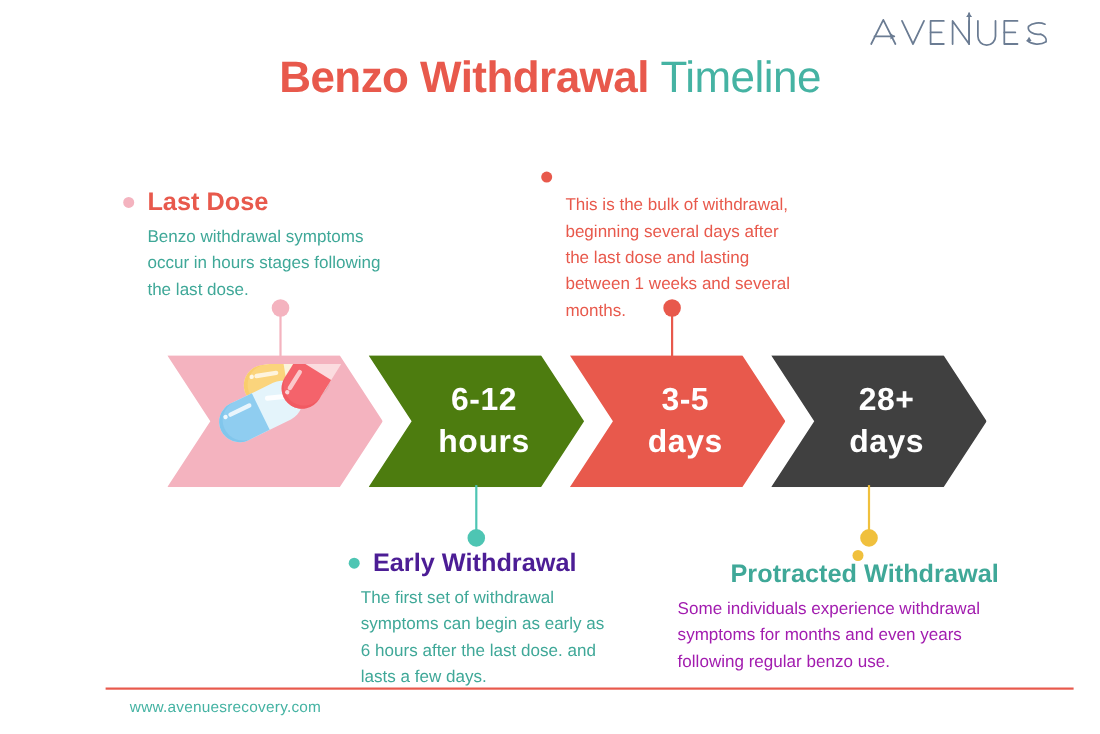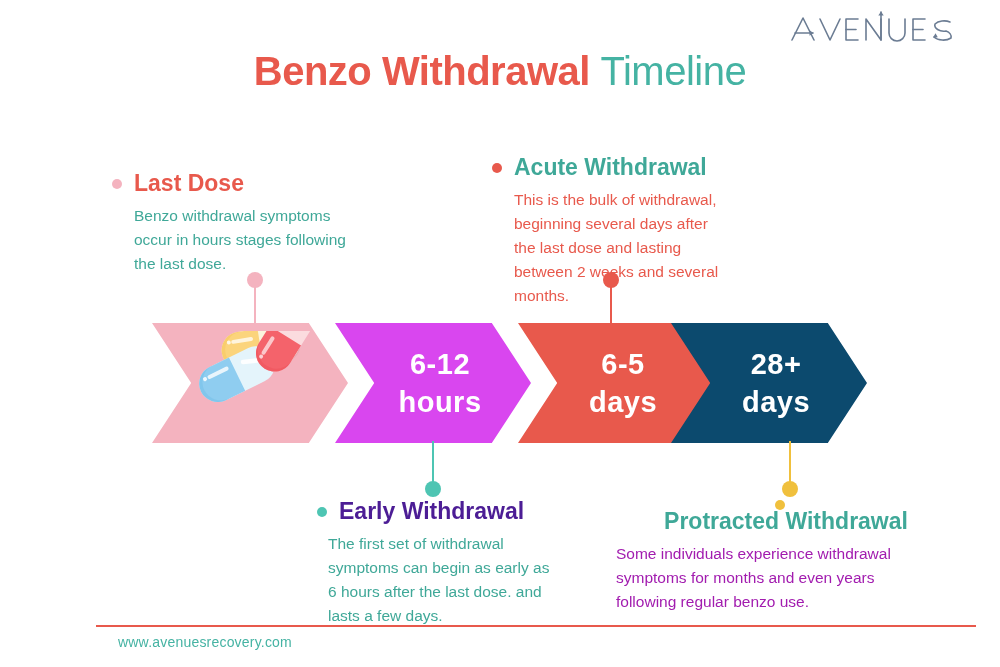--- a/index.html
+++ b/index.html
@@ -168,23 +168,22 @@
   <div class="callout-head" style="color:#E8594C;">
     <span class="head-bullet" style="background:#F4B3BF;"></span>
     <span>Last Dose</span>
   </div>
   <div class="callout-body" style="color:#3FA898; margin-left:22px; width:232px;">Benzo withdrawal symptoms occur in hours stages following the last dose.</div>
 </div>
 
 <div class="callout" style="left:492px; top:156px; width:290px;">
   <div class="callout-head" style="color:#3FA898;">
     <span class="head-bullet" style="background:#E8594C;"></span>
-    <span>Acute Withdrawal</span>
-  </div>
-  <div class="callout-body" style="color:#E8594C; margin-left:22px; width:218px;">This is the bulk of withdrawal, beginning several days after the last dose and lasting between 2 weeks and several months.</div>
+  </div>
+  <div class="callout-body" style="color:#E8594C; margin-left:22px; width:218px;">This is the bulk of withdrawal, beginning several days after the last dose and lasting between 1 weeks and several months.</div>
 </div>
 
 <div id="band">
 
   <div class="chev first" style="left:0px; background:#F4B3BF;">
 
     <svg width="118" height="104" viewBox="0 0 118 104" style="margin-left:12px;" xmlns="http://www.w3.org/2000/svg">
 
       <g transform="translate(22,4) rotate(-9)">
         <rect x="0" y="0" width="78" height="37" rx="18.5" fill="#FBF4DC"></rect>
@@ -208,35 +207,35 @@
         <rect x="0" y="0" width="78" height="37" rx="18.5" fill="#FBDCDF"></rect>
         <path d="M18.5 0 H39 V37 H18.5 A18.5 18.5 0 0 1 18.5 0 Z" fill="#F4636B"></path>
         <path d="M18.5 0 A18.5 18.5 0 0 0 18.5 37 H22 A18.5 18.5 0 0 1 22 0 Z" fill="#EE5059" opacity="0.45"></path>
         <rect x="11" y="7" width="21" height="4" rx="2" fill="#ffffff" opacity="0.65"></rect>
         <circle cx="8.5" cy="9" r="2" fill="#ffffff" opacity="0.7"></circle>
         <rect x="46" y="11" width="24" height="4.5" rx="2.2" fill="#ffffff" opacity="0.92" transform="rotate(18 58 13)"></rect>
       </g>
     </svg>
   </div>
 
-  <div class="chev" style="left:183px; background:#d946ef;">
+  <div class="chev" style="left:183px; background:#4d7c0f;">
     <div class="chev-label">
       <div>6-12</div>
       <div>hours</div>
     </div>
   </div>
 
   <div class="chev" style="left:366px; background:#E8594C;">
     <div class="chev-label">
-      <div>6-5</div>
+      <div>3-5</div>
       <div>days</div>
     </div>
   </div>
 
-  <div class="chev" style="left:519px; background:#0c4a6e;">
+  <div class="chev" style="left:549px; background:#404040;">
     <div class="chev-label">
       <div>28+</div>
       <div>days</div>
     </div>
   </div>
 </div>
 
 <div class="conn-line" style="left:254px; top:285px; height:40px; background:#F4B3BF;"></div>
 <div class="conn-dot" style="left:247px; top:272px; background:#F4B3BF;"></div>
 

